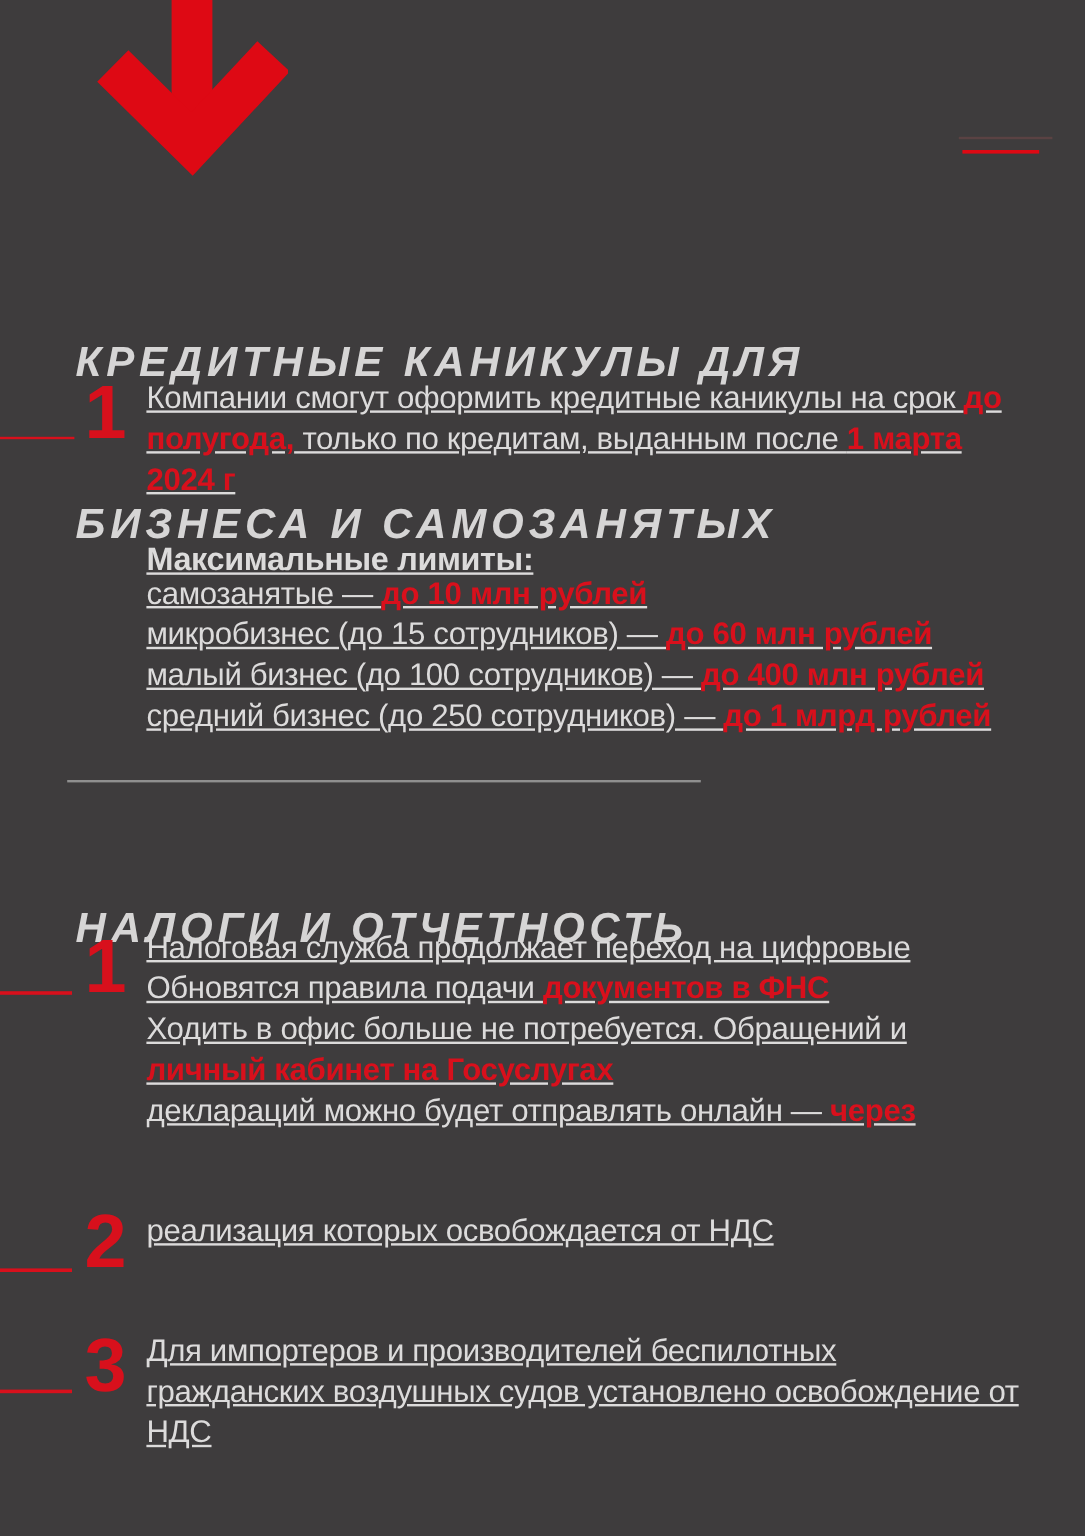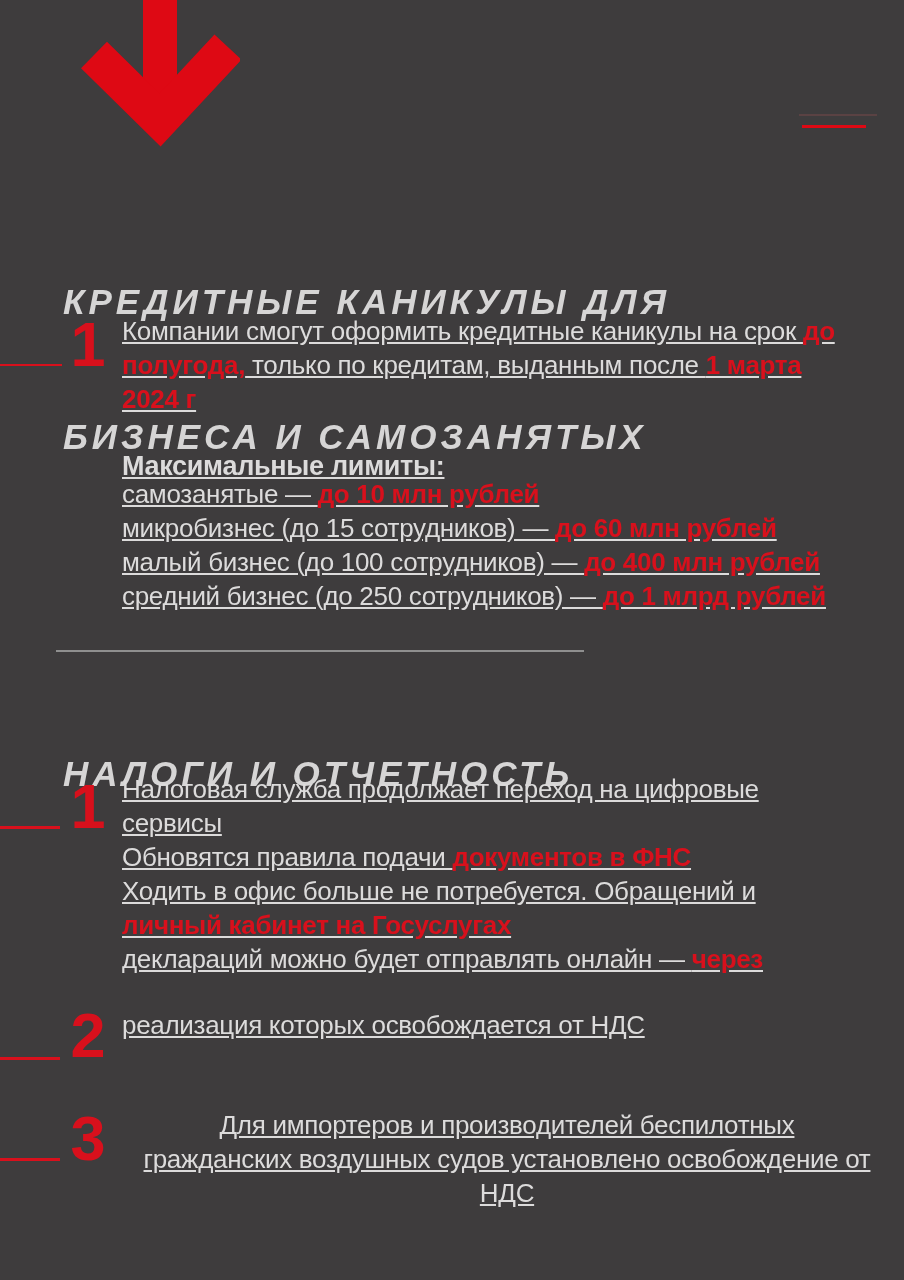--- a/index.html
+++ b/index.html
@@ -51,21 +51,21 @@
   .rich{left:122px;width:770px;font-size:26px;line-height:34px;letter-spacing:-0.3px;text-decoration:underline;}
   .rich .line{white-space:pre;}
   .seg-red{color:var(--accent);font-weight:700;}
   .seg-bold{font-weight:700;}
   .credit-par{top:314px;}
   .limits{top:449px;}
   .limits-heading{font-weight:700;font-size:27px;line-height:34px;letter-spacing:-0.3px;}
   .limits-rows{margin-top:-6px;}
   .tax-par1{top:772px;}
   .tax-par2{top:1008px;}
-  .tax-par3{top:1108px;text-align:center;}
+  .tax-par3{top:1108px;}
   .divider{left:56px;top:650px;width:528px;height:2px;background:var(--divider);}
 </style>
 </head>
 <body>
 
 <div class="abs arrow-wrap">
   <svg viewBox="0 0 160 160" aria-hidden="true">
     <rect class="arrow-stem" x="63" y="0" width="34" height="112"></rect>
     <polyline class="arrow-chevron" points="14,55 80,120 148,47"></polyline>
   </svg>
@@ -100,21 +100,20 @@
 <div class="abs divider"></div>
 
 <div class="abs section-title title-tax">
   <div>НАЛОГИ И ОТЧЕТНОСТЬ</div>
 </div>
 
 <div class="abs num num-tax1">1</div>
 <div class="abs tick tick-tax1"></div>
 <div class="abs rich tax-par1">
     <div class="line"><span>Налоговая служба продолжает переход на цифровые</span></div>
-    <div class="line"><span>сервисы</span></div>
     <div class="line"><span>Обновятся правила подачи </span><span class="seg-red seg-bold">документов в ФНС</span></div>
     <div class="line"><span>Ходить в офис больше не потребуется. Обращений и</span></div>
     <div class="line"><span class="seg-red seg-bold">личный кабинет на Госуслугах</span></div>
     <div class="line"><span>деклараций можно будет отправлять онлайн — </span><span class="seg-red seg-bold">через</span></div>
   </div>
 
 <div class="abs num num-tax2">2</div>
 <div class="abs tick tick-tax2"></div>
 <div class="abs rich tax-par2">
     <div class="line"><span>реализация которых освобождается от НДС</span></div>

